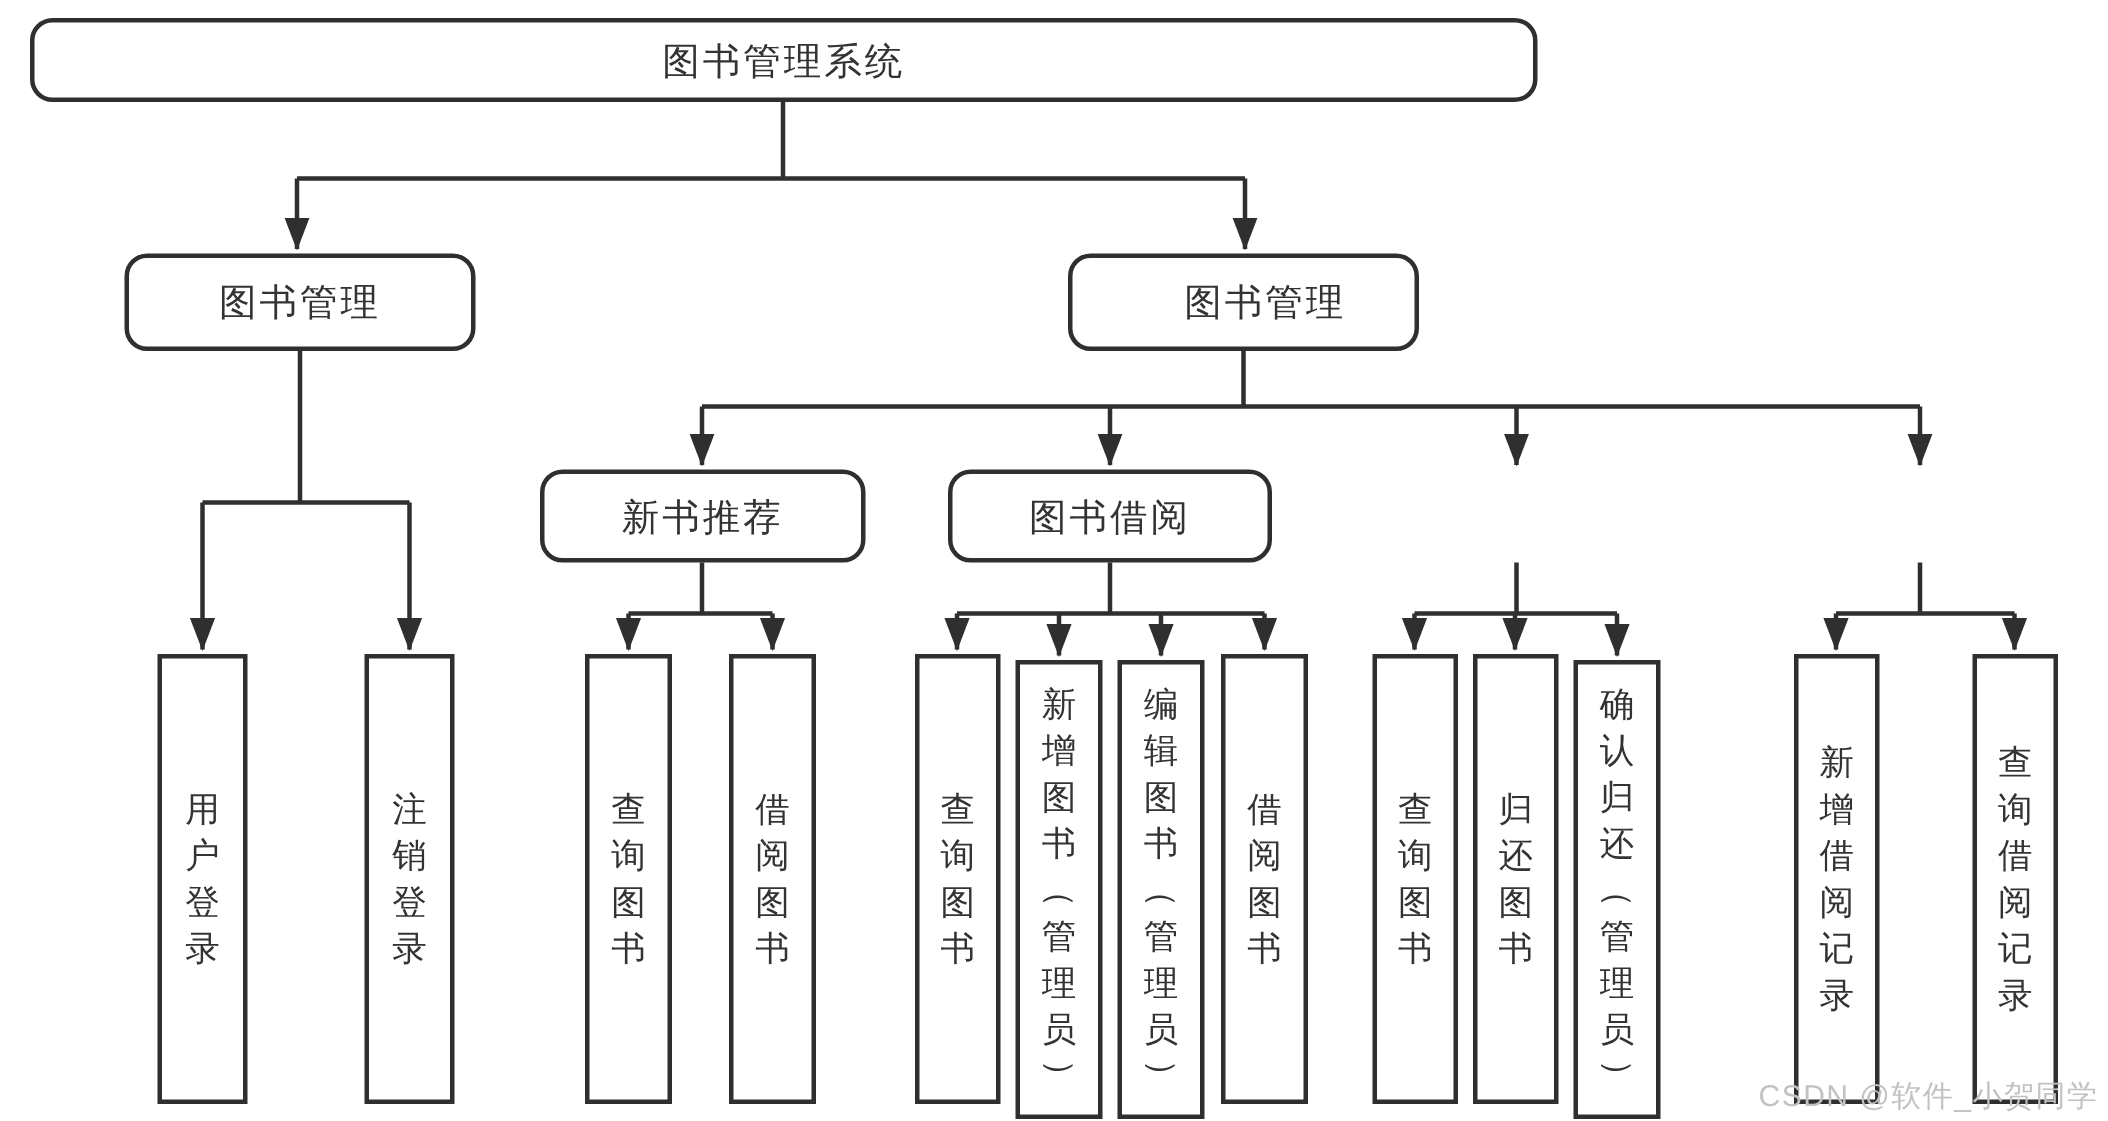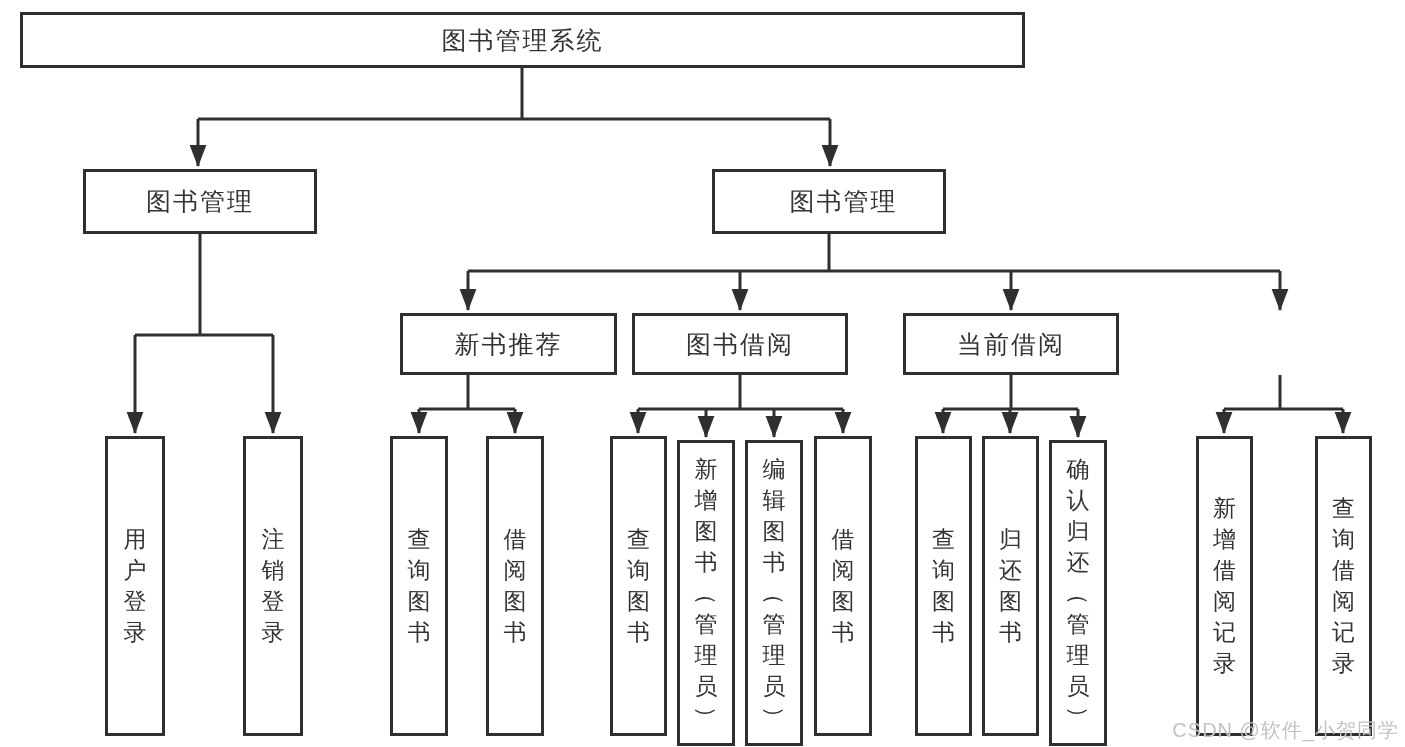--- a/index.html
+++ b/index.html
@@ -28,20 +28,21 @@
     background: #ffffff;
     color: #333333;
   }
   .hnode {
     display: flex;
     align-items: center;
     justify-content: center;
     font-size: 25px;
     letter-spacing: 2px;
     white-space: nowrap;
+    border-radius: 15px;
   }
   .root {
     font-size: 25px;
   }
   .vnode {
     display: flex;
     flex-direction: column;
     align-items: center;
     justify-content: center;
   }
@@ -108,23 +109,22 @@
     <path class="link" d="M1280 375 V409 M1224 409 H1343"></path>
     <path class="link" d="M1224 409 V433" marker-end="url(#arw)"></path>
     <path class="link" d="M1343 409 V433" marker-end="url(#arw)"></path>
   </svg>
 
   <div class="node hnode root" style="left:20px; top:12px; width:1005px; height:56px;">图书管理系统</div>
 
   <div class="node hnode" style="left:83px; top:169px; width:234px; height:65px;">图书管理</div>
   <div class="node hnode" style="left:712px; top:169px; width:234px; height:65px;padding-left:29px;">图书管理</div>
 
-  <div class="node hnode" style="left:360px; top:313px; width:217px; height:62px;margin-left:40px;">新书推荐</div>
+  <div class="node hnode" style="left:360px; top:313px; width:217px; height:62px;">新书推荐</div>
   <div class="node hnode" style="left:632px; top:313px; width:216px; height:62px;text-align:right;">图书借阅</div>
-  <div class="node hnode" style="left:903px; top:313px; width:216px; height:62px;">当前借阅</div>
 
   <div class="node vnode" style="left:105px; top:436px; width:60px; height:300px;">
       <span>用</span>
       <span>户</span>
       <span>登</span>
       <span>录</span>
     </div>
   <div class="node vnode" style="left:243px; top:436px; width:60px; height:300px;">
       <span>注</span>
       <span>销</span>

